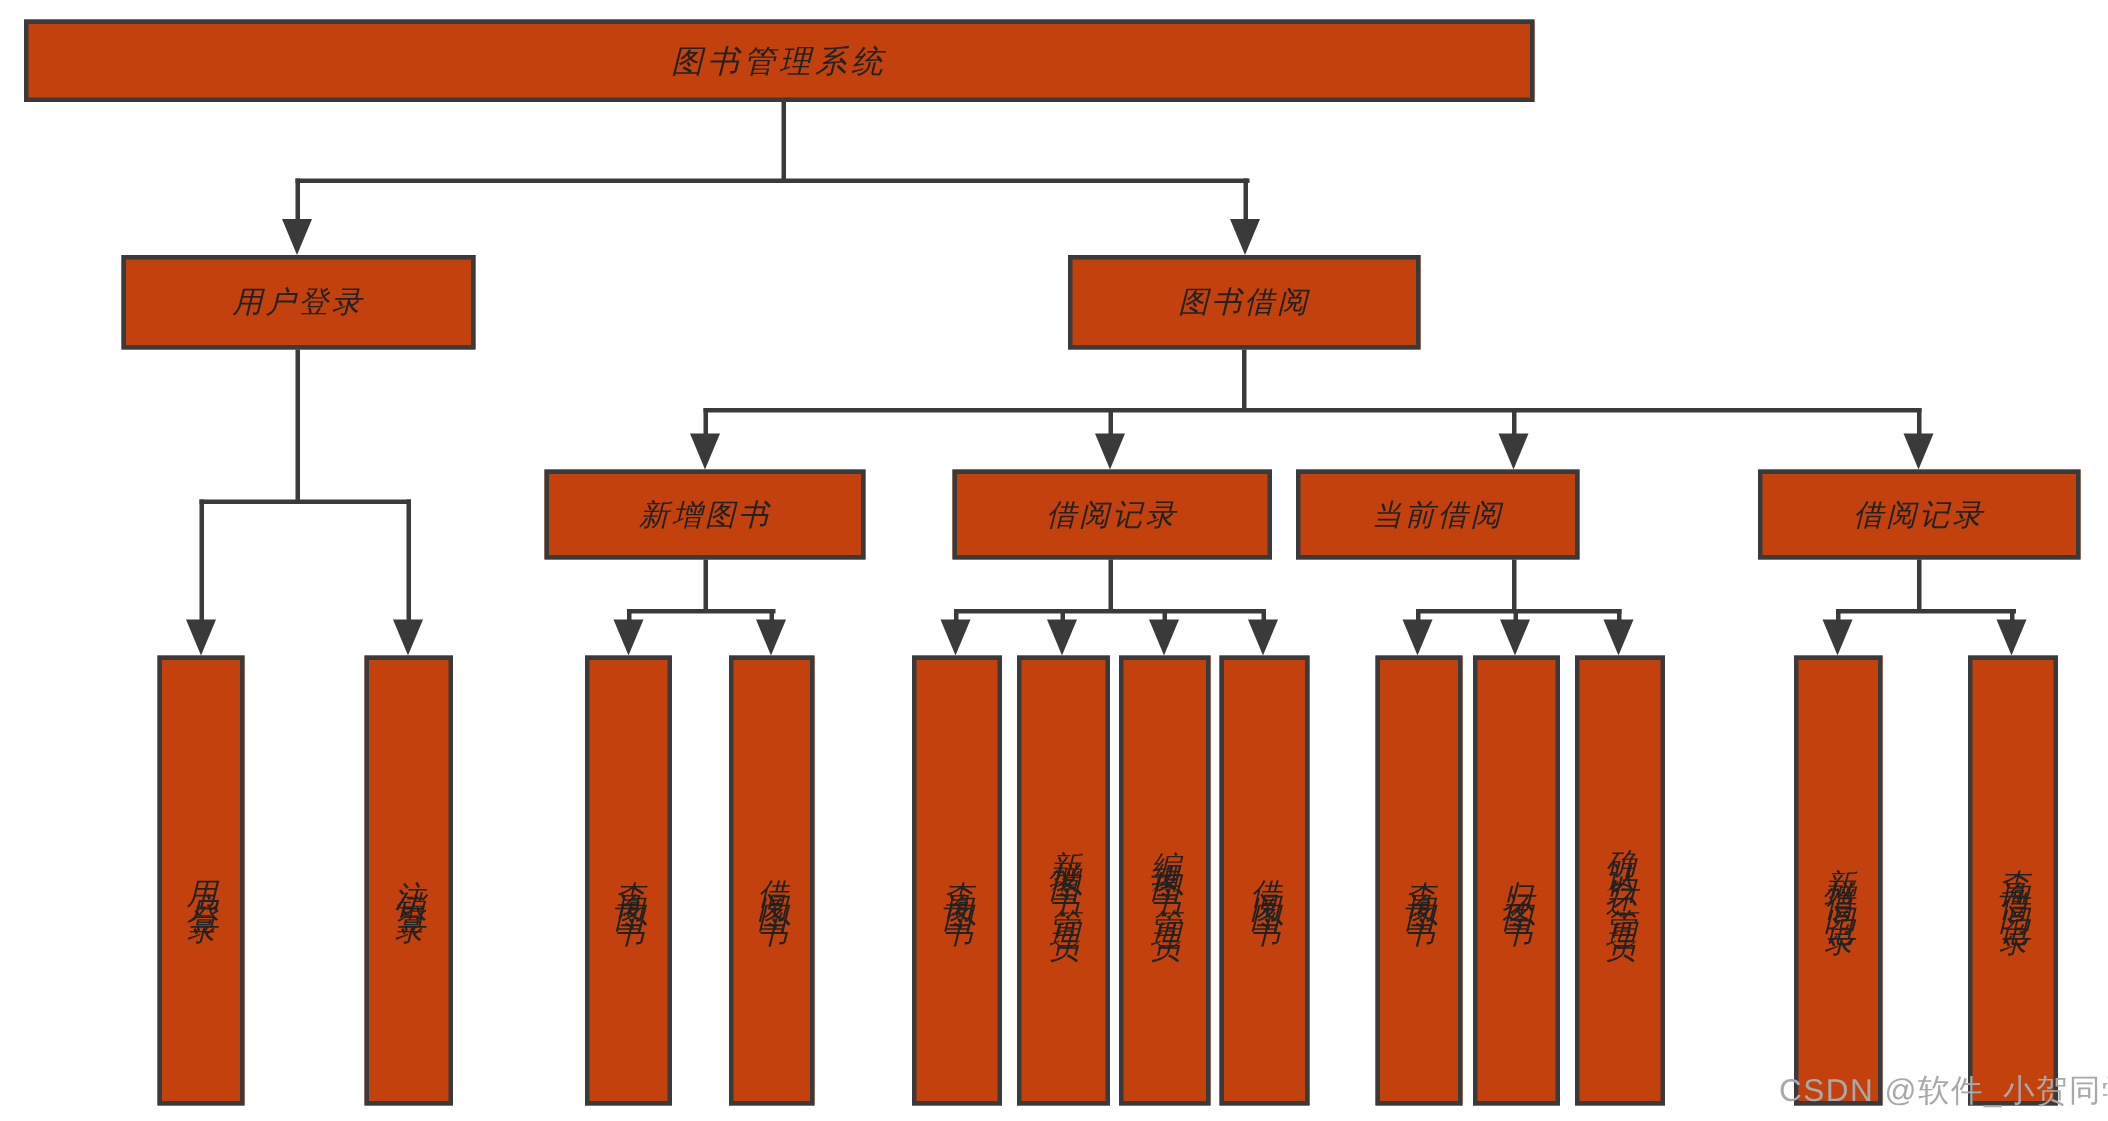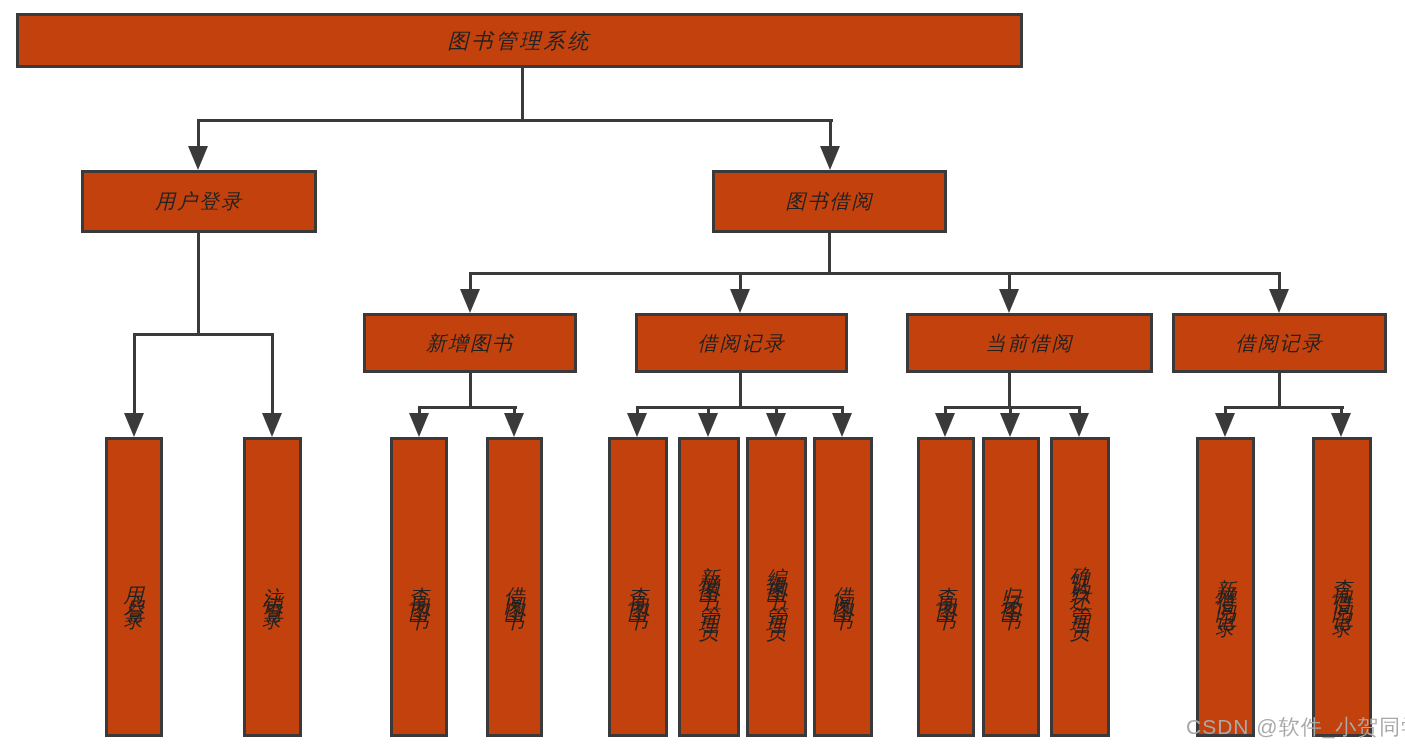--- a/index.html
+++ b/index.html
@@ -84,21 +84,21 @@
   <div class="arrow" style="left:460px;top:289px"></div>
   <div class="line" style="left:739px;top:272px;width:3px;height:20px"></div>
   <div class="arrow" style="left:730px;top:289px"></div>
   <div class="line" style="left:1008px;top:272px;width:3px;height:20px"></div>
   <div class="arrow" style="left:999px;top:289px"></div>
   <div class="line" style="left:1278px;top:272px;width:3px;height:20px"></div>
   <div class="arrow" style="left:1269px;top:289px"></div>
 
   <div class="node hnode" style="left:363px;top:313px;width:214px;height:60px">新增图书</div>
   <div class="node hnode" style="left:635px;top:313px;width:213px;height:60px">借阅记录</div>
-  <div class="node hnode" style="left:906px;top:313px;width:247px;height:60px">当前借阅</div>
+  <div class="node hnode" style="left:864px;top:313px;width:189px;height:60px">当前借阅</div>
   <div class="node hnode" style="left:1172px;top:313px;width:215px;height:60px">借阅记录</div>
 
   <div class="line" style="left:469px;top:373px;width:3px;height:35px"></div>
   <div class="line" style="left:418px;top:406px;width:99px;height:3px"></div>
   <div class="line" style="left:418px;top:406px;width:3px;height:12px"></div>
   <div class="arrow" style="left:409px;top:413px"></div>
   <div class="line" style="left:513px;top:406px;width:3px;height:12px"></div>
   <div class="arrow" style="left:504px;top:413px"></div>
 
   <div class="line" style="left:739px;top:373px;width:3px;height:35px"></div>

